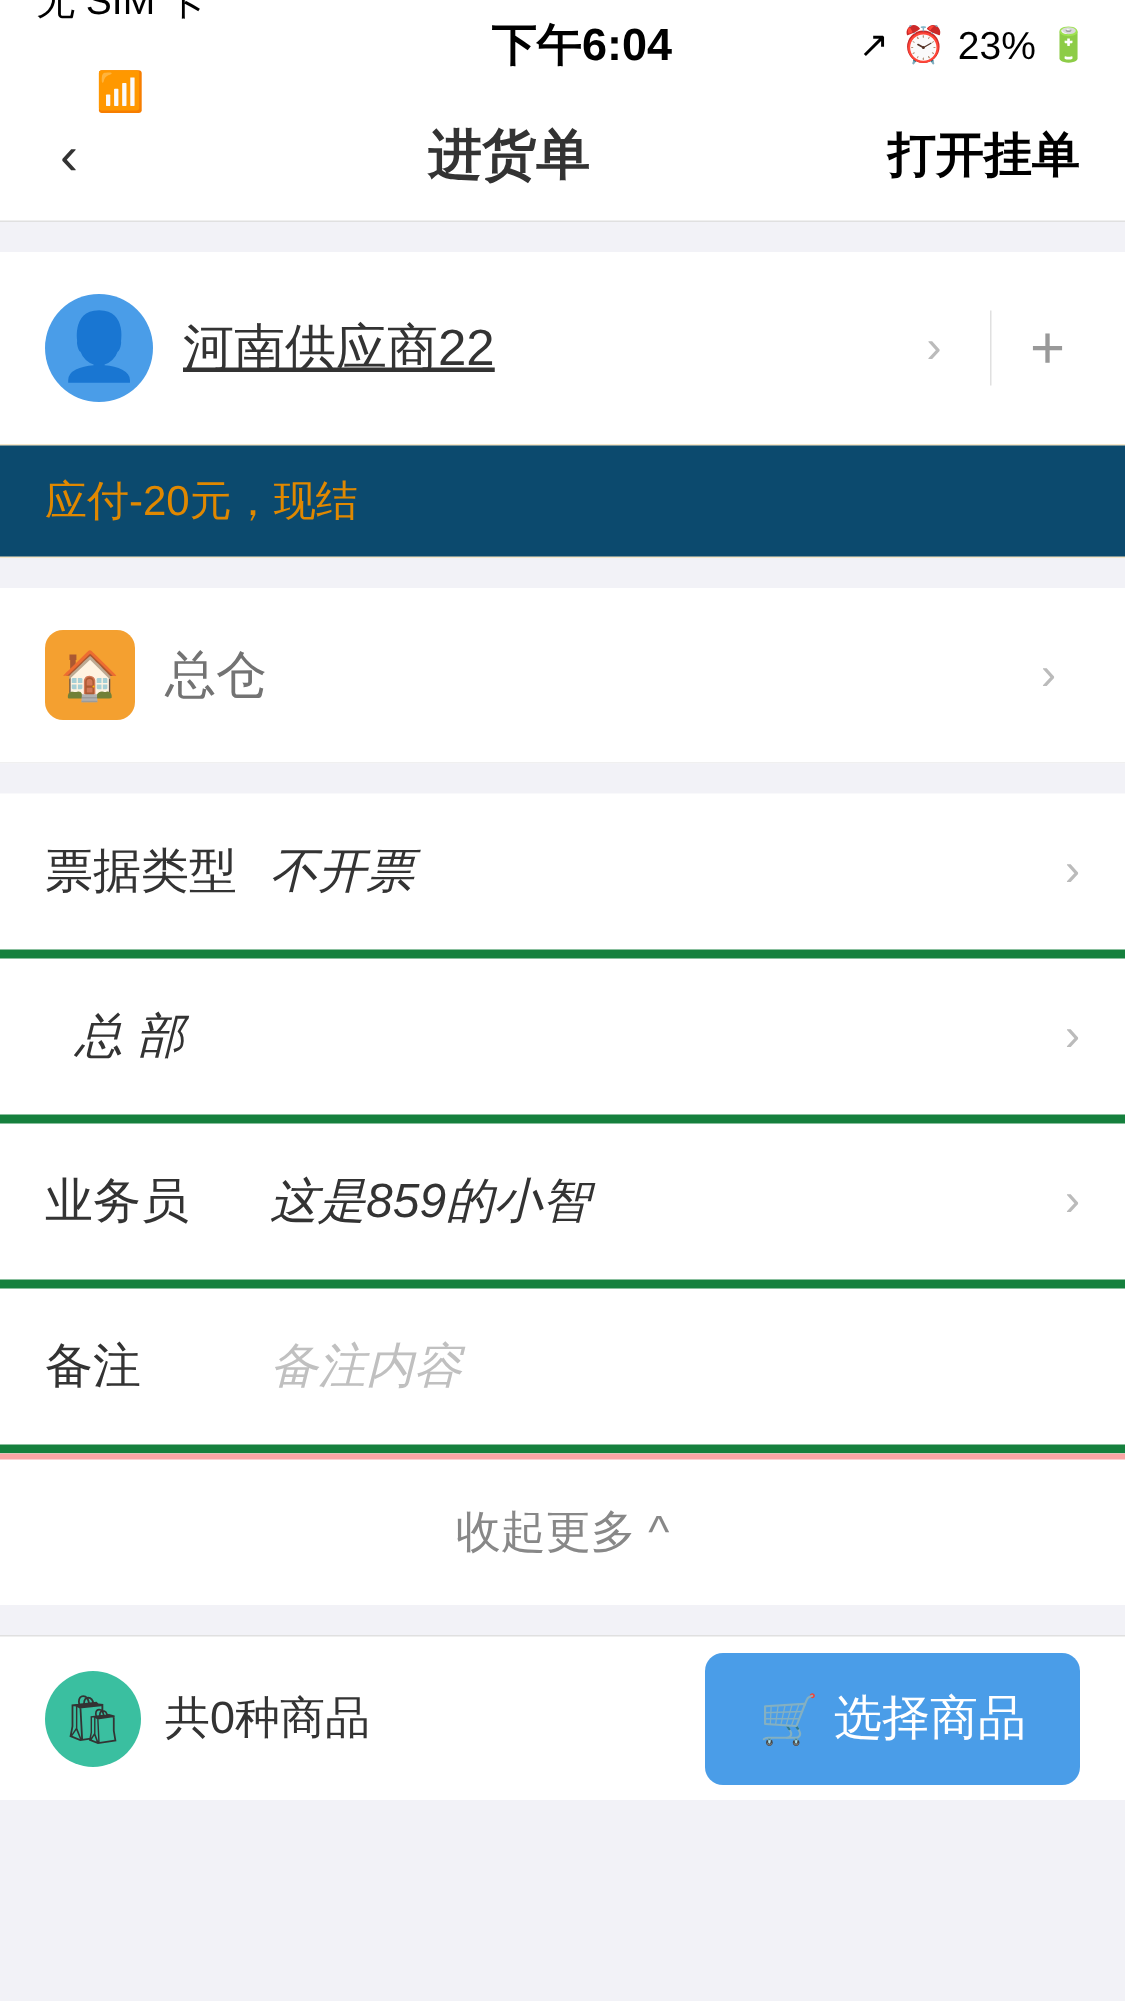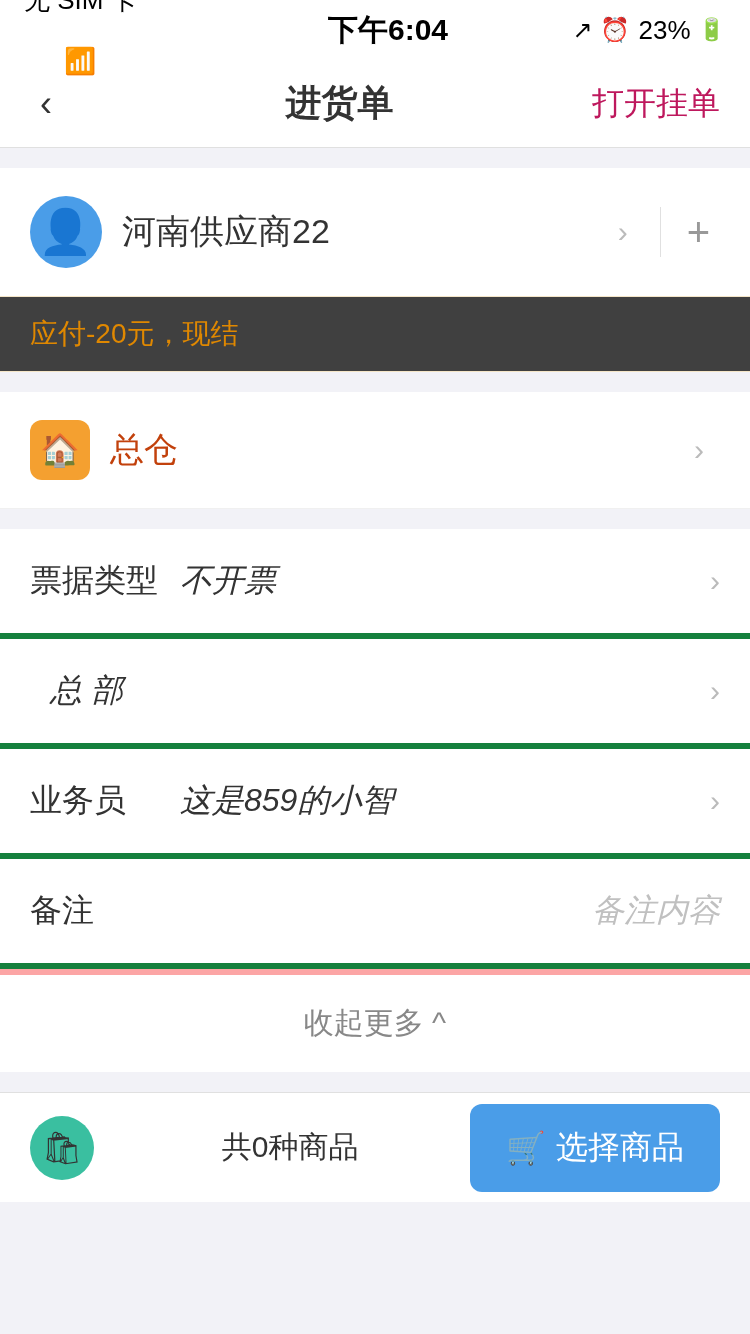--- a/index.html
+++ b/index.html
@@ -67,22 +67,22 @@
       padding: 10px;
     }
     .nav-title {
       font-size: 36px;
       font-weight: 600;
       color: #333;
       margin-left: 25px;
     }
     .nav-action {
       font-size: 32px;
-      color: #be185d;
-      font-weight: 400;
+      color: #000000;
+      font-weight: 700;
       cursor: pointer;
     }
 
     
     .section-divider {
       width: 750px;
       height: 20px;
       background: #f2f2f7;
     }
 
@@ -109,20 +109,21 @@
       align-items: center;
       justify-content: center;
       margin-right: 20px;
       flex-shrink: 0;
       overflow: hidden;
     }
     .supplier-name {
       font-size: 34px;
       color: #333;
       flex: 1;
+      text-decoration: underline;
     }
     .chevron-right {
       color: #bbb;
       font-size: 30px;
       margin-right: 16px;
     }
     .plus-btn {
       font-size: 40px;
       color: #999;
       cursor: pointer;
@@ -130,21 +131,21 @@
     }
     .vertical-divider {
       width: 1px;
       height: 50px;
       background: #e0e0e0;
       margin: 0 16px;
     }
 
     
     .notice-banner {
-      background: #404040;
+      background: #0c4a6e;
       padding: 18px 30px;
       font-size: 28px;
       color: #e08800;
       border-top: 1px solid #f5e6c8;
       border-bottom: 1px solid #f5e6c8;
     }
 
     
     .form-section {
       background: #fff;
@@ -169,21 +170,20 @@
     }
     .form-value {
       flex: 1;
       font-size: 32px;
       color: #333;
       padding-left: 20px;
       font-style: italic;
     }
     .form-value.placeholder {
       color: #c0c0c0;
-      text-align: right;
     }
     .form-chevron {
       color: #bbb;
       font-size: 30px;
     }
 
     
     .warehouse-row {
       display: flex;
       align-items: center;
@@ -200,33 +200,33 @@
       align-items: center;
       justify-content: center;
       margin-right: 20px;
       flex-shrink: 0;
     }
     .warehouse-icon-wrap span {
       font-size: 32px;
     }
     .warehouse-name {
       font-size: 34px;
-      color: #c2410c;
+      color: #737373;
       flex: 1;
     }
 
     
     .collapse-row {
       background: #fff;
       text-align: center;
       padding: 28px 30px;
       font-size: 30px;
       color: #888;
       cursor: pointer;
-      border-top: 6px solid #fca5a5;
+      border-top: 4px solid #fca5a5;
     }
 
     
     .bottom-bar {
       width: 750px;
       height: 110px;
       background: #fff;
       display: flex;
       align-items: center;
       padding: 0 30px;
@@ -244,21 +244,20 @@
       margin-right: 16px;
       flex-shrink: 0;
     }
     .product-count-icon span {
       font-size: 32px;
     }
     .product-count-text {
       font-size: 30px;
       color: #333;
       flex: 1;
-      text-align: center;
     }
     .select-product-btn {
       background: #4a9de8;
       color: #fff;
       border: none;
       border-radius: 12px;
       padding: 22px 36px;
       font-size: 32px;
       display: flex;
       align-items: center;

